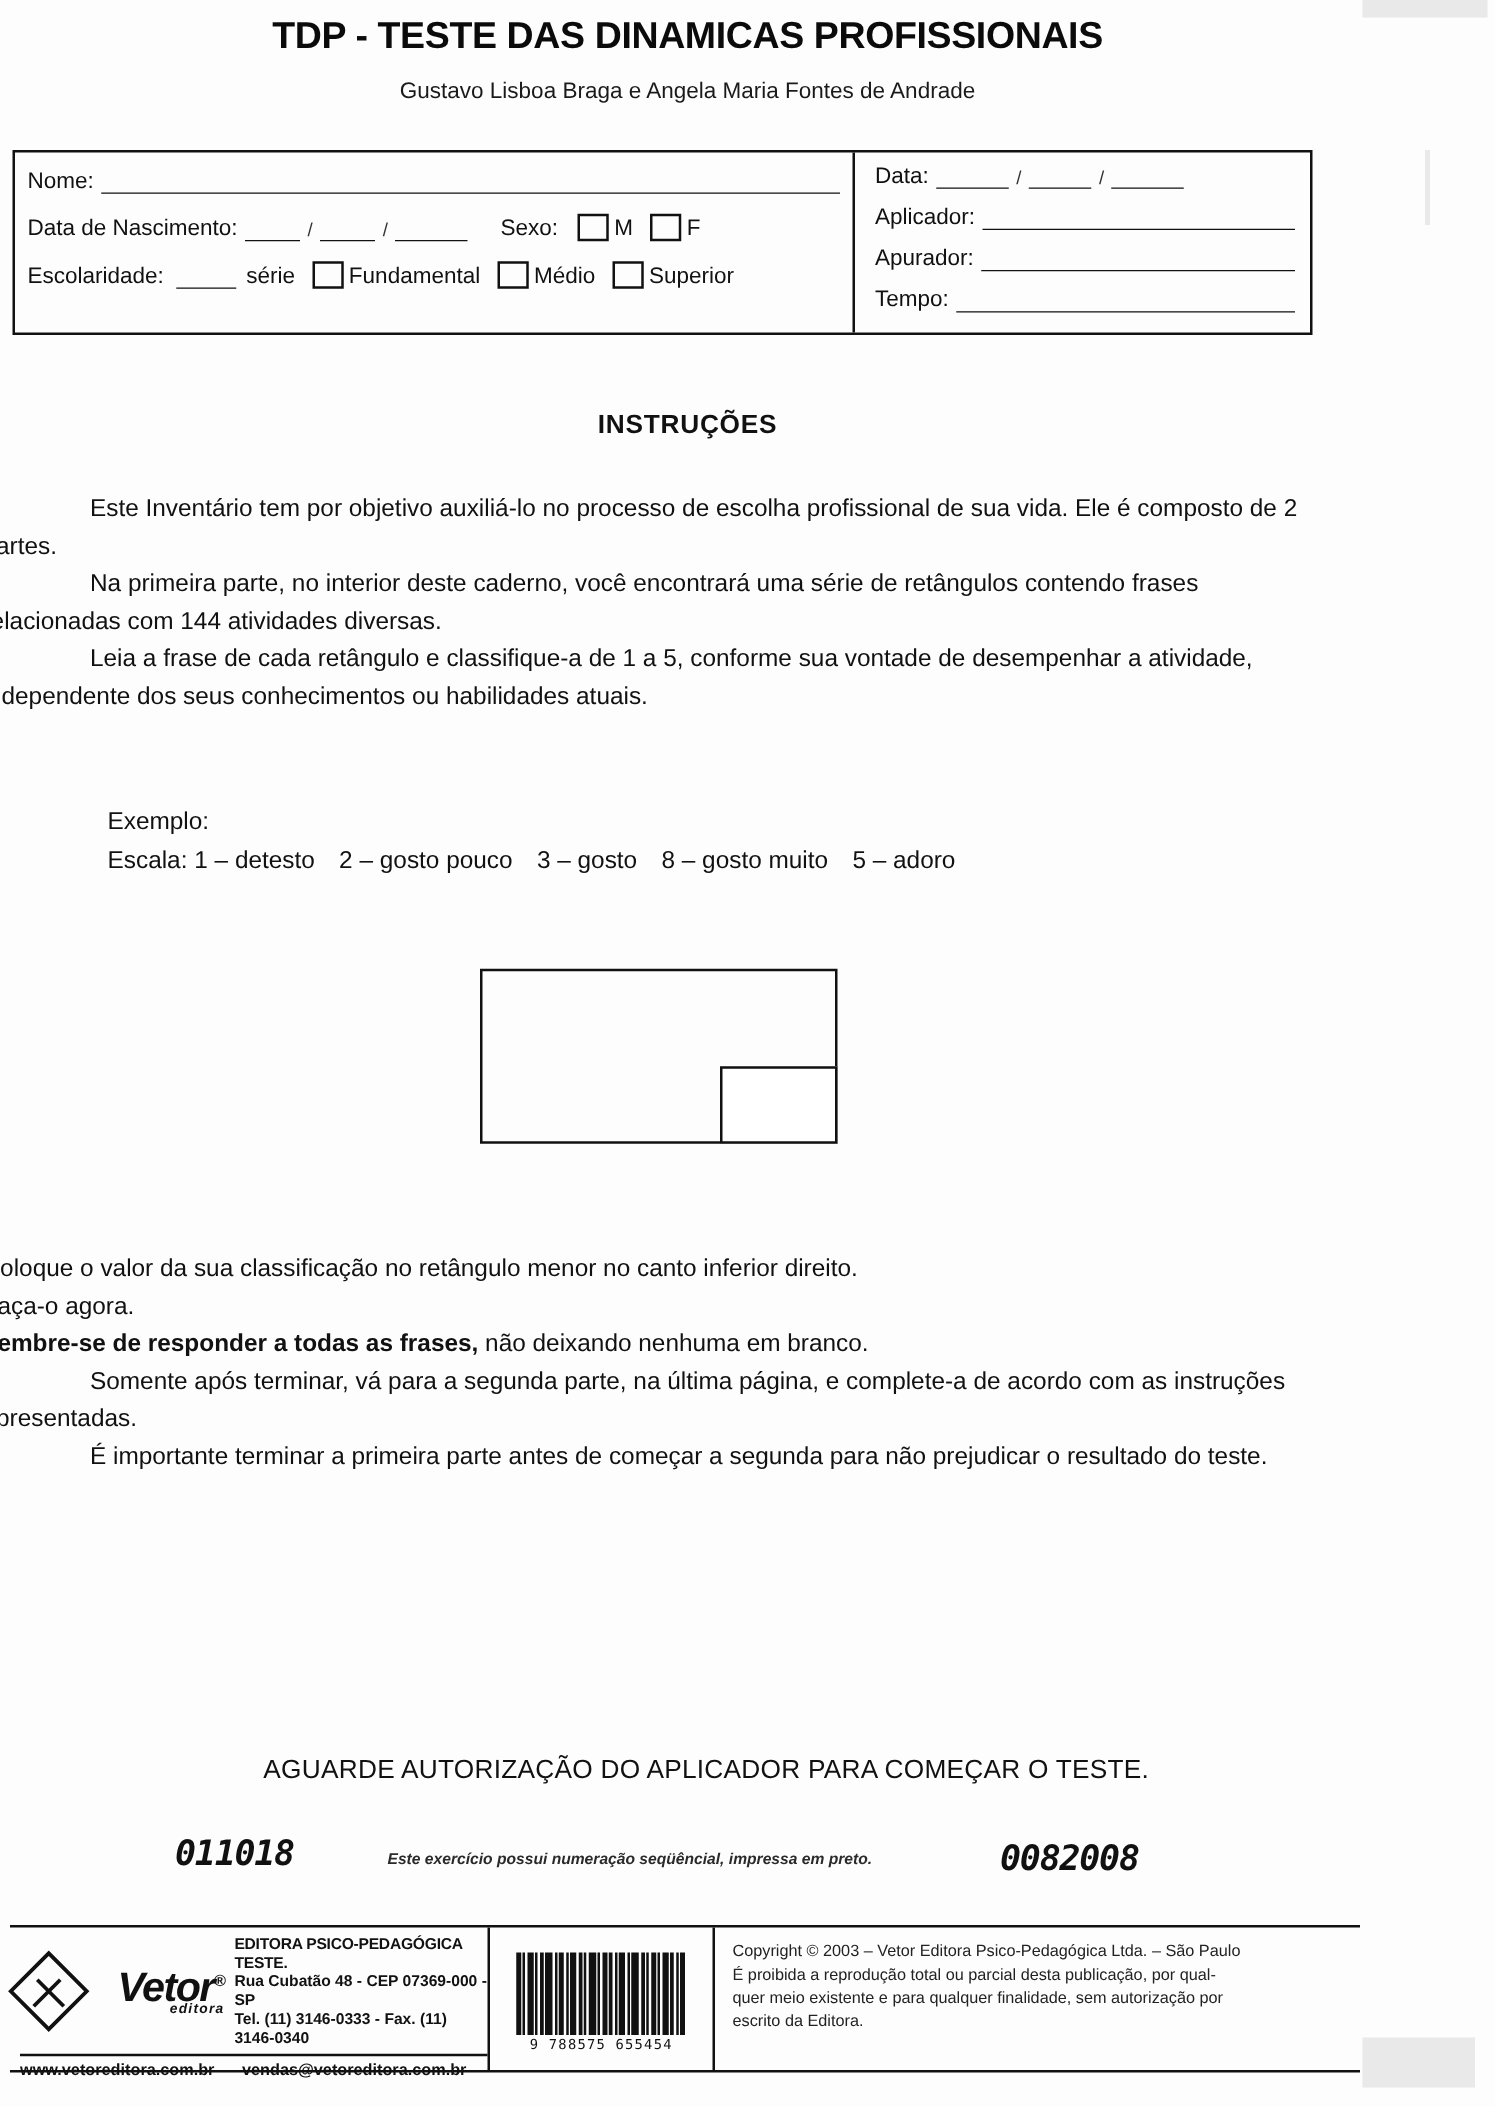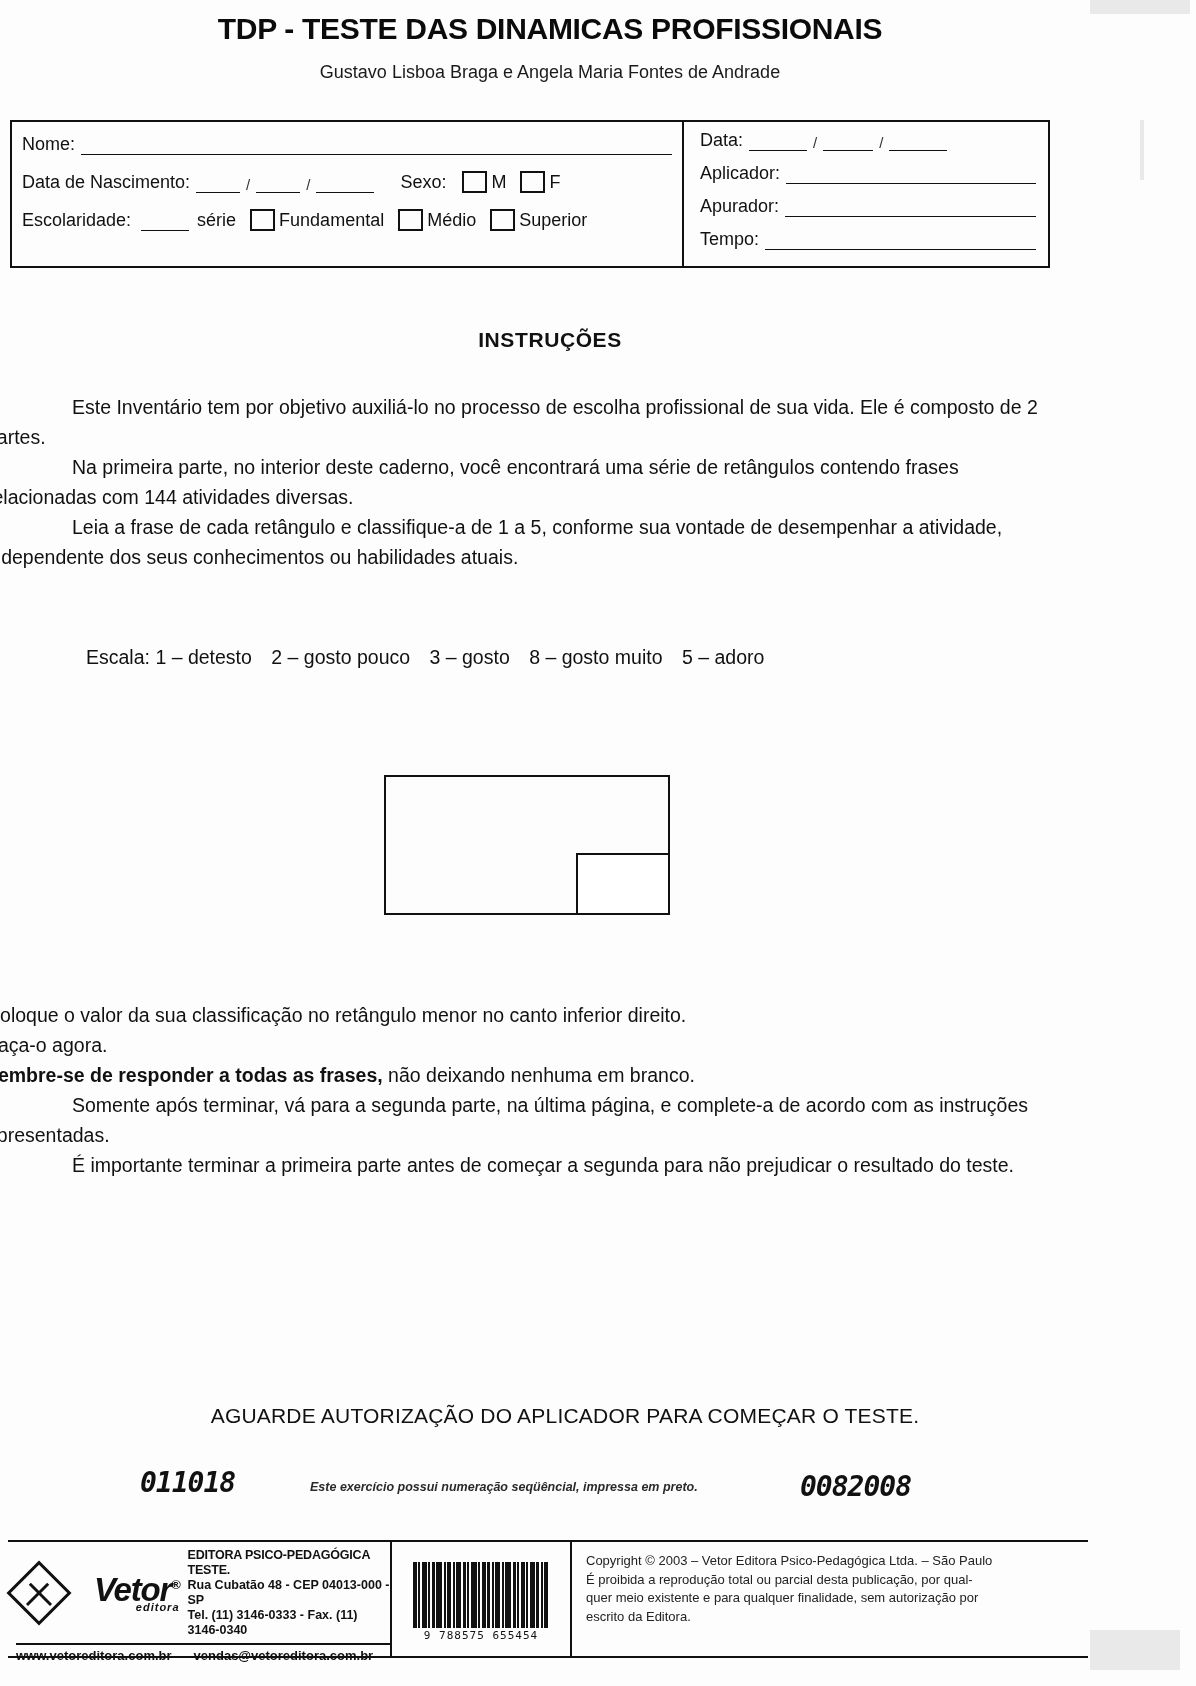--- a/index.html
+++ b/index.html
@@ -423,20 +423,21 @@
 
   <div class="section-title">INSTRUÇÕES</div>
 
   <div class="body-text">
     <p>Este Inventário tem por objetivo auxiliá-lo no processo de escolha profissional de sua vida. Ele é composto de 2 partes.</p>
     <p>Na primeira parte, no interior deste caderno, você encontrará uma série de retângulos contendo frases relacionadas com 144 atividades diversas.</p>
     <p>Leia a frase de cada retângulo e classifique-a de 1 a 5, conforme sua vontade de desempenhar a atividade, independente dos seus conhecimentos ou habilidades atuais.</p>
   </div>
 
   <div class="example-block">
+    <div>Exemplo:</div>
     <div class="scale-line">
       <span>Escala:</span>
       <span>1 – detesto</span><span class="sep"></span>
       <span>2 – gosto pouco</span><span class="sep"></span>
       <span>3 – gosto</span><span class="sep"></span>
       <span>8 – gosto muito</span><span class="sep"></span>
       <span>5 – adoro</span>
     </div>
   </div>
 
@@ -465,21 +466,21 @@
     <div class="footer-pub">
       <div class="pub-top">
         <div class="vetor-logo">
           <span class="diamond"></span>
           <span class="vetor-word"><span>Vetor</span><span class="vetor-sup">®</span>
             <span class="vetor-sub">editora</span>
           </span>
         </div>
         <div class="pub-lines">
           <div class="line1">EDITORA PSICO-PEDAGÓGICA TESTE.</div>
-          <div>Rua Cubatão 48 - CEP 04013-000 - SP</div>
+          <div>Rua Cubatão 48 - CEP 07369-000 - SP</div>
           <div>Tel. (11) 3146-0333 - Fax. (11) 3146-0340</div>
         </div>
       </div>
       <div class="pub-web">
         <span>www.vetoreditora.com.br</span>
         <span>vendas@vetoreditora.com.br</span>
       </div>
     </div>
 
     <div class="footer-barcode">

